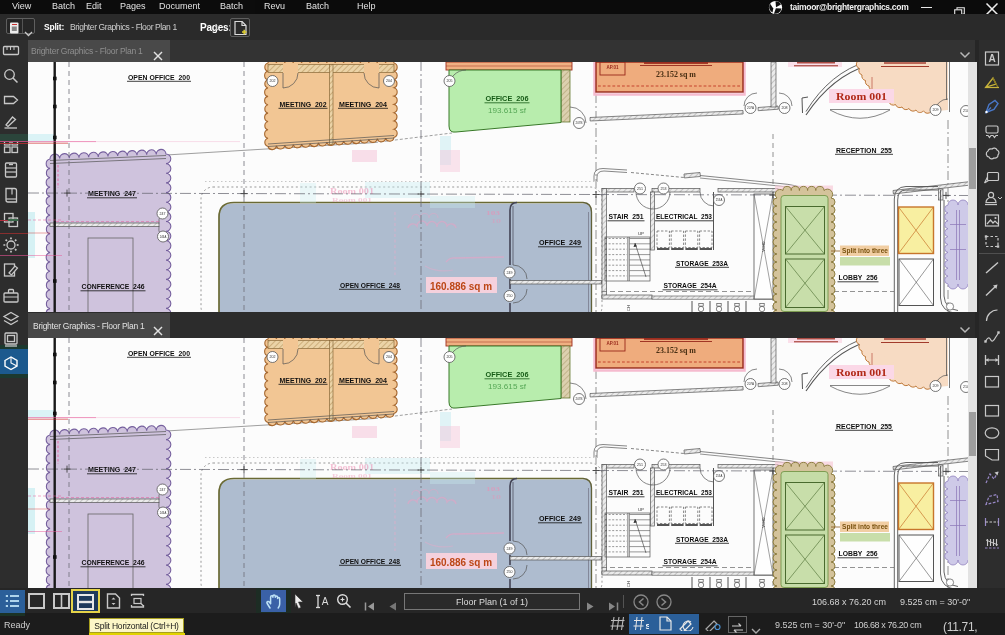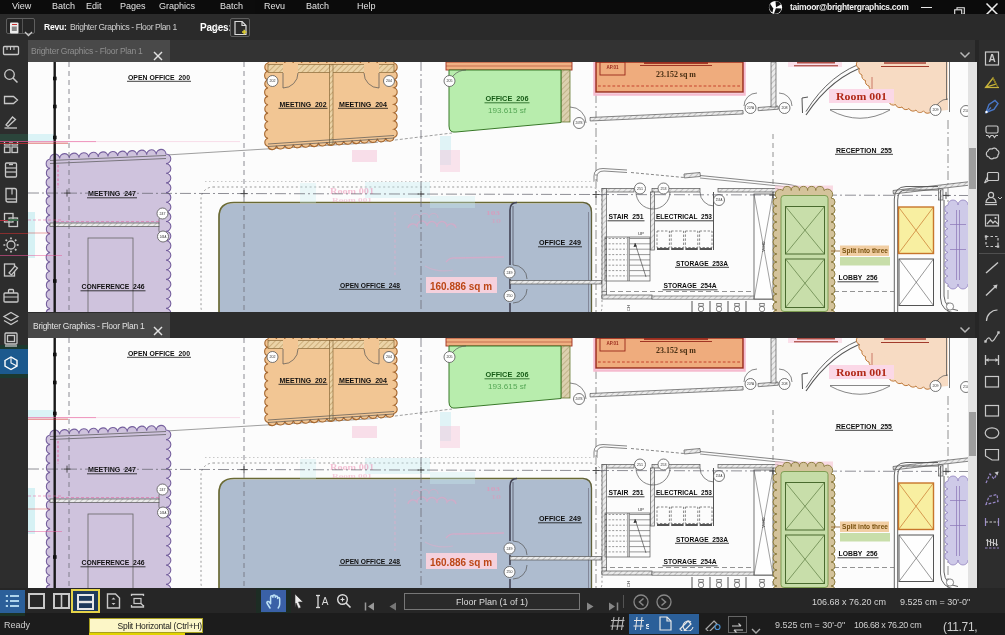--- a/index.html
+++ b/index.html
@@ -5,21 +5,21 @@
 .abs{position:absolute;opacity:0.999}
 #root{position:relative;width:1005px;height:635px;transform:translateZ(0)}
 .mi{color:#e3e3e3;font-size:9px}
 </style></head><body>
 <div id="root">
     <div class="abs" style="left:0;top:0;width:1005px;height:14px;background:#0c0c0c"></div>
     <span class="abs mi" style="left:12px;top:1px">View</span>
     <span class="abs mi" style="left:52px;top:1px">Batch</span>
     <span class="abs mi" style="left:86px;top:1px">Edit</span>
     <span class="abs mi" style="left:120px;top:1px">Pages</span>
-    <span class="abs mi" style="left:159px;top:1px">Graphics</span>
+    <span class="abs mi" style="left:159px;top:1px">Document</span>
     <span class="abs mi" style="left:220px;top:1px">Batch</span>
     <span class="abs mi" style="left:264px;top:1px">Revu</span>
     <span class="abs mi" style="left:306px;top:1px">Batch</span>
     <span class="abs mi" style="left:357px;top:1px">Help</span>
     <div class="abs" style="left:768px;top:0px"><svg width="15" height="15" viewBox="0 0 15 15" style="">
         <circle cx="7.5" cy="7.5" r="6.6" fill="#fff"></circle>
         <path d="M7.5,1.2 a6.3,6.3 0 0 1 5.5,3.2 l-5,2.8 z" fill="#111"></path>
         <path d="M13.4,8.5 a6.3,6.3 0 0 1 -7.5,5.2 l2,-5.5 z" fill="#111"></path>
         <path d="M4.5,12.6 a6.3,6.3 0 0 1 -2.4,-8.8 l3.2,4.6 z" fill="#111"></path>
       </svg></div>
@@ -37,21 +37,21 @@
     <div class="abs" style="left:6px;top:18px;width:29px;height:16px;border:1px solid #606060;border-radius:2px;background:#272727"></div>
     <div class="abs" style="left:9px;top:20px"><svg width="11" height="12" viewBox="0 0 11 12" style="">
         <rect x="1" y="0.5" width="8.5" height="11" rx="1" fill="#eee"></rect>
         <rect x="2.8" y="4.5" width="5" height="4.5" fill="#888"></rect>
         <line x1="3" y1="2.5" x2="8" y2="2.5" stroke="#c33" stroke-width="1"></line>
       </svg></div>
     <div class="abs" style="left:21.5px;top:19px;width:1px;height:14px;background:#555"></div>
     <div class="abs" style="left:24px;top:23px"><svg width="9" height="6" viewBox="0 0 9 6" style="">
         <path d="M1,1 l3.5,3.5 L8,1" fill="none" stroke="#ccc" stroke-width="1.3"></path>
       </svg></div>
-    <span class="abs" style="left:44px;top:21.5px;font-size:8.5px;font-weight:bold;color:#fff;letter-spacing:-0.2px">Revu:</span>
+    <span class="abs" style="left:44px;top:21.5px;font-size:8.5px;font-weight:bold;color:#fff;letter-spacing:-0.2px">Split:</span>
     <span class="abs" style="left:70px;top:21.5px;font-size:8.5px;color:#cfcfcf;letter-spacing:-0.4px">Brighter Graphics - Floor Plan 1</span>
     <span class="abs" style="left:200px;top:21.5px;font-size:10px;font-weight:bold;color:#fff;letter-spacing:-0.2px">Pages:</span>
     <span class="abs" style="left:214px;top:21.5px;font-size:8.5px;color:#cfcfcf">1</span>
     <div class="abs" style="left:230px;top:18px;width:20px;height:19px;border:1px solid #606060;border-radius:2px"></div>
     <div class="abs" style="left:234px;top:21px"><svg width="13" height="14" viewBox="0 0 13 14" style="">
         <path d="M1,0.5 h7 l4,4 v9 h-11 z" fill="none" stroke="#ddd" stroke-width="1.2"></path>
         <path d="M8,0.5 v4 h4" fill="none" stroke="#ddd" stroke-width="1.2"></path>
         <line x1="8" y1="11" x2="12.5" y2="11" stroke="#d8c832" stroke-width="1.6"></line>
         <line x1="10.2" y1="8.8" x2="10.2" y2="13.2" stroke="#d8c832" stroke-width="1.6"></line>
       </svg></div>
@@ -930,21 +930,21 @@
       </svg></div>
     <div class="abs" style="left:656px;top:594px"><svg width="16" height="16" viewBox="0 0 16 16" style="">
         <circle cx="8" cy="8" r="7" fill="none" stroke="#888" stroke-width="1.3"></circle>
         <path d="M5.5,4.5 l4,3.5 -4,3.5" fill="none" stroke="#888" stroke-width="1.5"></path>
       </svg></div>
     <span class="abs" style="left:812px;top:596.5px;font-size:9px;color:#d5d5d5">106.68 x 76.20 cm</span>
     <span class="abs" style="left:900px;top:596.5px;font-size:9px;color:#d5d5d5">9.525 cm = 30'-0"</span>
     <div class="abs" style="left:0;top:613px;width:1005px;height:22px;background:#1d1d1d"></div>
     <div class="abs" style="left:0;top:613px;width:25px;height:3px;background:#1c3326"></div>
     <span class="abs" style="left:4px;top:620px;font-size:9px;color:#cfcfcf">Ready</span>
-    <div class="abs" style="left:89px;top:617.5px;width:114px;height:15px;background:#fdf7c8;border:1px solid #a8a020;text-align:right;font-size:8.5px;color:#1a1a1a;line-height:14px;letter-spacing:-0.2px">Split Horizontal (Ctrl+H)</div>
+    <div class="abs" style="left:89px;top:617.5px;width:95px;height:15px;background:#fdf7c8;border:1px solid #a8a020;text-align:center;font-size:8.5px;color:#1a1a1a;line-height:14px;letter-spacing:-0.2px">Split Horizontal (Ctrl+H)</div>
     <div class="abs" style="left:89px;top:632.8px;width:96px;height:2.2px;background:#e3d400"></div>
     <div class="abs" style="left:610px;top:616px"><svg width="15" height="15" viewBox="0 0 15 15" style="">
         <g stroke="#bbb" stroke-width="1.1">
           <line x1="4" y1="1" x2="2" y2="14"></line>
           <line x1="9" y1="1" x2="7" y2="14"></line>
           <line x1="13.5" y1="1" x2="11.5" y2="14"></line>
           <line x1="1" y1="4.5" x2="14.5" y2="4.5"></line>
           <line x1="0.5" y1="10" x2="14" y2="10"></line>
         </g>
       </svg></div>

